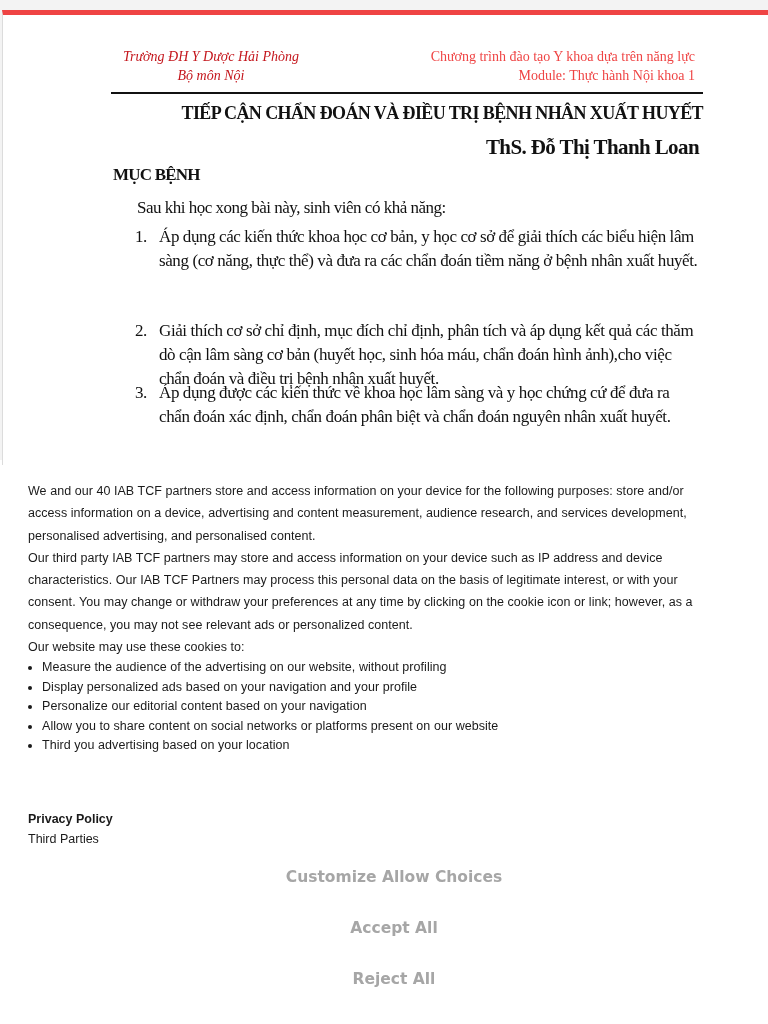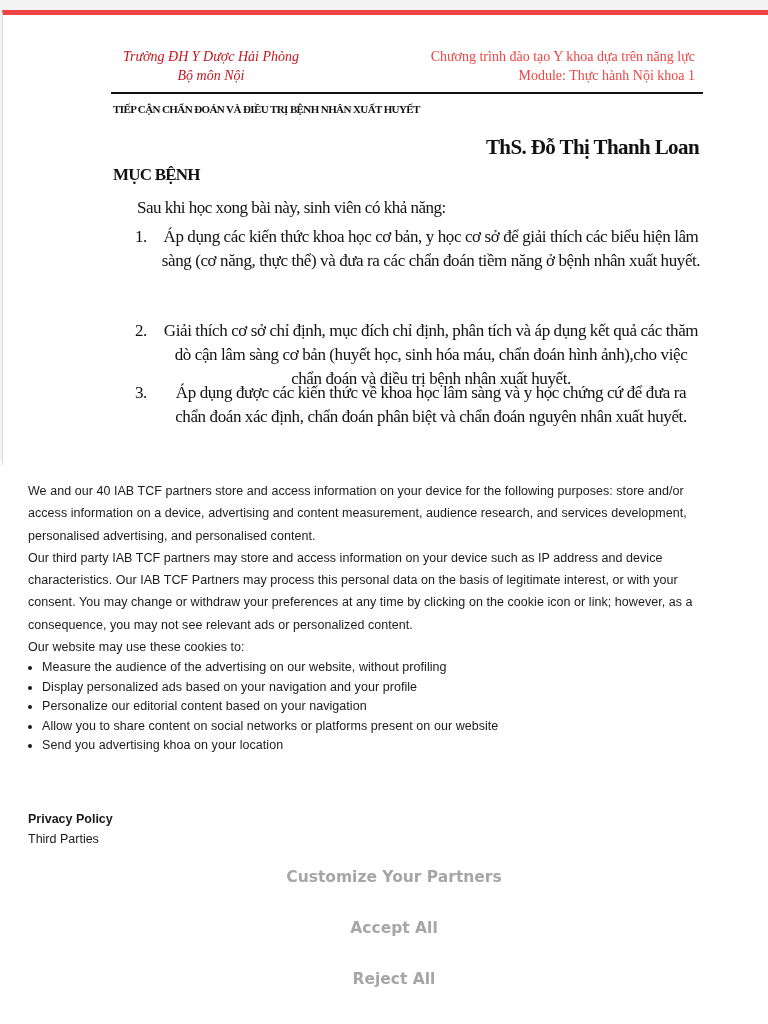--- a/index.html
+++ b/index.html
@@ -68,23 +68,23 @@
       top: 77px;
       width: 592px;
       height: 2px;
       background: #111;
     }
     .doc-title {
       position: absolute;
       left: 110px;
       top: 88px;
       width: 590px;
-      text-align: left;
-      font-weight: bold;
-      font-size: 11px;
+      text-align: right;
+      font-weight: bold;
+      font-size: 18px;
       letter-spacing: -0.6px;
       color: #111;
     }
     .doc-author {
       position: absolute;
       left: 400px;
       top: 120px;
       width: 296px;
       text-align: right;
       font-weight: bold;
@@ -124,21 +124,20 @@
       letter-spacing: -0.4px;
     }
     .obj-num {
       position: absolute;
       left: 2px;
       top: 0;
     }
     .obj-text {
       display: block;
       margin-left: 26px;
-      text-align: center;
     }
     .obj-1 { top: 0; }
     .obj-2 { top: 94px; }
     .obj-3 { top: 156px; }
 
     .consent {
       position: absolute;
       left: 0;
       top: 460px;
       width: 768px;
@@ -243,25 +242,25 @@
 <div class="consent">
   <div class="consent-body">
     <p>We and our 40 IAB TCF partners store and access information on your device for the following purposes: store and/or access information on a device, advertising and content measurement, audience research, and services development, personalised advertising, and personalised content.</p>
     <p>Our third party IAB TCF partners may store and access information on your device such as IP address and device characteristics. Our IAB TCF Partners may process this personal data on the basis of legitimate interest, or with your consent. You may change or withdraw your preferences at any time by clicking on the cookie icon or link; however, as a consequence, you may not see relevant ads or personalized content.</p>
     <p>Our website may use these cookies to:</p>
     <ul class="consent-list">
       <li>Measure the audience of the advertising on our website, without profiling</li>
       <li>Display personalized ads based on your navigation and your profile</li>
       <li>Personalize our editorial content based on your navigation</li>
       <li>Allow you to share content on social networks or platforms present on our website</li>
-      <li>Send you advertising khoa on your location</li>
+      <li>Third you advertising based on your location</li>
     </ul>
   </div>
 
   <div class="links">
     <a class="bold">Privacy Policy</a>
     <a>Third Parties</a>
   </div>
 
-  <button class="btn btn-customize">Customize Your Partners</button>
+  <button class="btn btn-customize">Customize Allow Choices</button>
   <button class="btn btn-accept">Accept All</button>
   <button class="btn btn-reject">Reject All</button>
 </div>
 
 </body></html>

